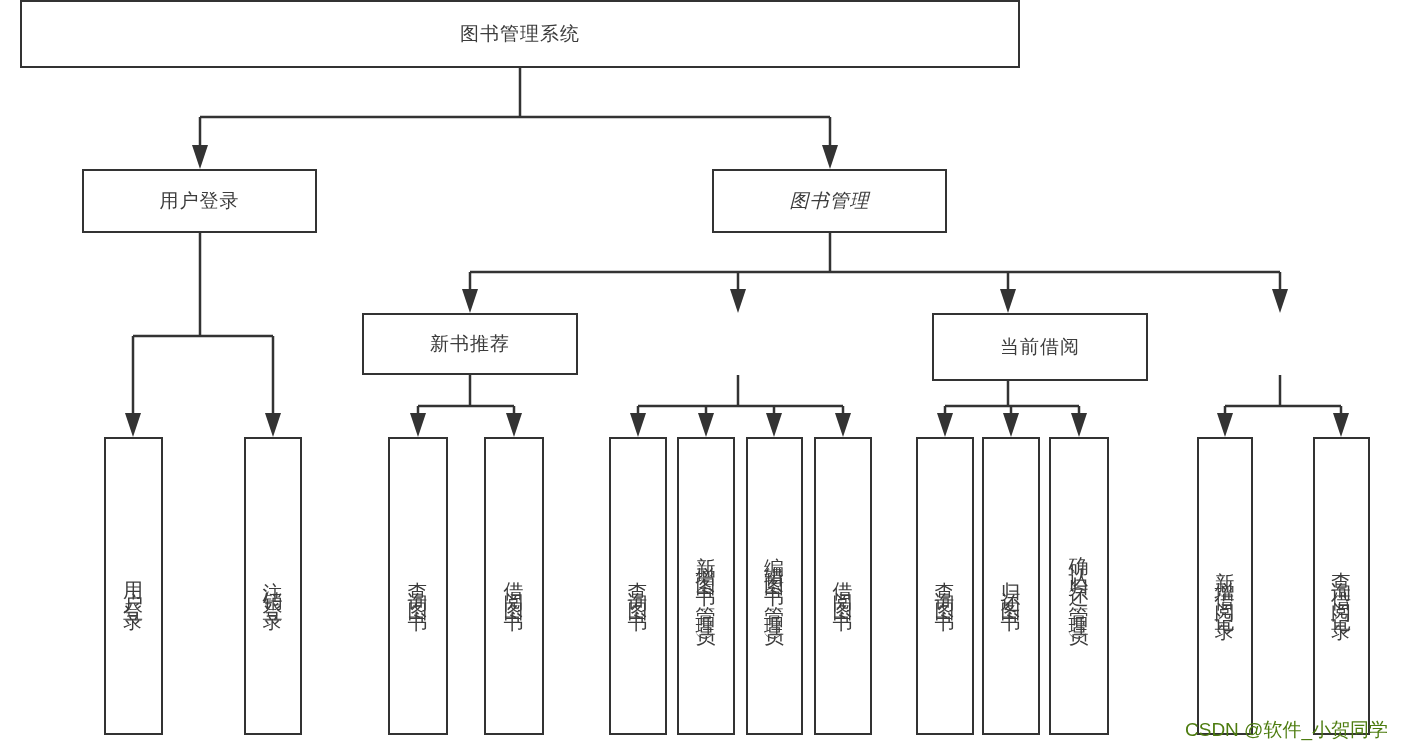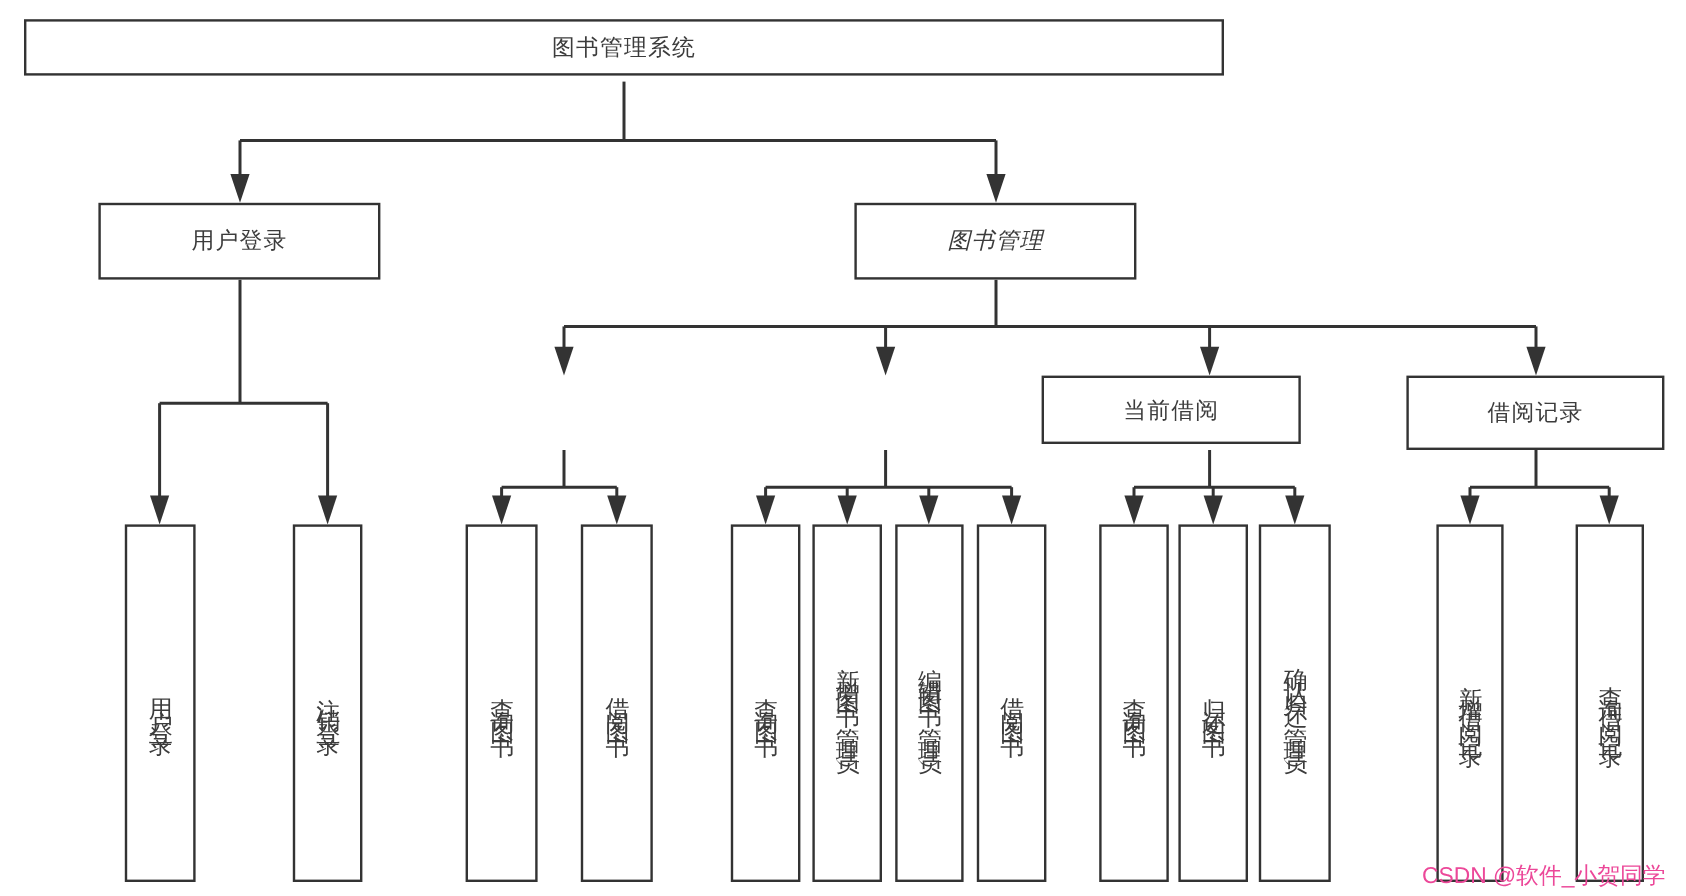--- a/index.html
+++ b/index.html
@@ -41,21 +41,21 @@
   .vbox {
     writing-mode: vertical-rl;
     text-orientation: mixed;
     font-size: 20px;
     letter-spacing: 10px;
     line-height: 1;
     white-space: nowrap;
   }
   .watermark {
     position: absolute;
-    color: #ec4899;
+    color: #4d7c0f;
     font-size: 19px;
     white-space: nowrap;
     z-index: 3;
   }
 </style>
 </head>
 <body>
 
 <div id="canvas">
 
@@ -107,27 +107,27 @@
       <line x1="1011" y1="406" x2="1011" y2="417" stroke="#333333" stroke-width="2.5"></line>
       <polygon points="1003,413 1019,413 1011,437" fill="#333333"></polygon>
       <line x1="1079" y1="406" x2="1079" y2="417" stroke="#333333" stroke-width="2.5"></line>
       <polygon points="1071,413 1087,413 1079,437" fill="#333333"></polygon>
       <line x1="1225" y1="406" x2="1225" y2="417" stroke="#333333" stroke-width="2.5"></line>
       <polygon points="1217,413 1233,413 1225,437" fill="#333333"></polygon>
       <line x1="1341" y1="406" x2="1341" y2="417" stroke="#333333" stroke-width="2.5"></line>
       <polygon points="1333,413 1349,413 1341,437" fill="#333333"></polygon>
     </svg>
 
-  <div class="node hbox" style="left:20px; top:16px; width:1000px; height:47px;">图书管理系统</div>
+  <div class="node hbox" style="left:20px; top:0; width:1000px; height:68px;">图书管理系统</div>
 
   <div class="node hbox" style="left:82px; top:169px; width:235px; height:64px;">用户登录</div>
   <div class="node hbox" style="left:712px; top:169px; width:235px; height:64px;font-style:italic;">图书管理</div>
 
-  <div class="node hbox" style="left:868px; top:313px; width:216px; height:57px;">当前借阅</div>
-  <div class="node hbox" style="left:1172px; top:313px; width:215px; height:62px;">借阅记录</div>
+  <div class="node hbox" style="left:362px; top:313px; width:216px; height:62px;">新书推荐</div>
+  <div class="node hbox" style="left:932px; top:313px; width:216px; height:68px;">当前借阅</div>
 
   <div class="node vbox" style="left:104px; top:437px; width:59px; height:298px;">用户登录</div>
   <div class="node vbox" style="left:244px; top:437px; width:58px; height:298px;">注销登录</div>
 
   <div class="node vbox" style="left:388px; top:437px; width:60px; height:298px;">查询图书</div>
   <div class="node vbox" style="left:484px; top:437px; width:60px; height:298px;">借阅图书</div>
 
   <div class="node vbox" style="left:609px; top:437px; width:58px; height:298px;">查询图书</div>
   <div class="node vbox" style="left:677px; top:437px; width:58px; height:298px;">新增图书（管理员）</div>
   <div class="node vbox" style="left:746px; top:437px; width:57px; height:298px;">编辑图书（管理员）</div>

